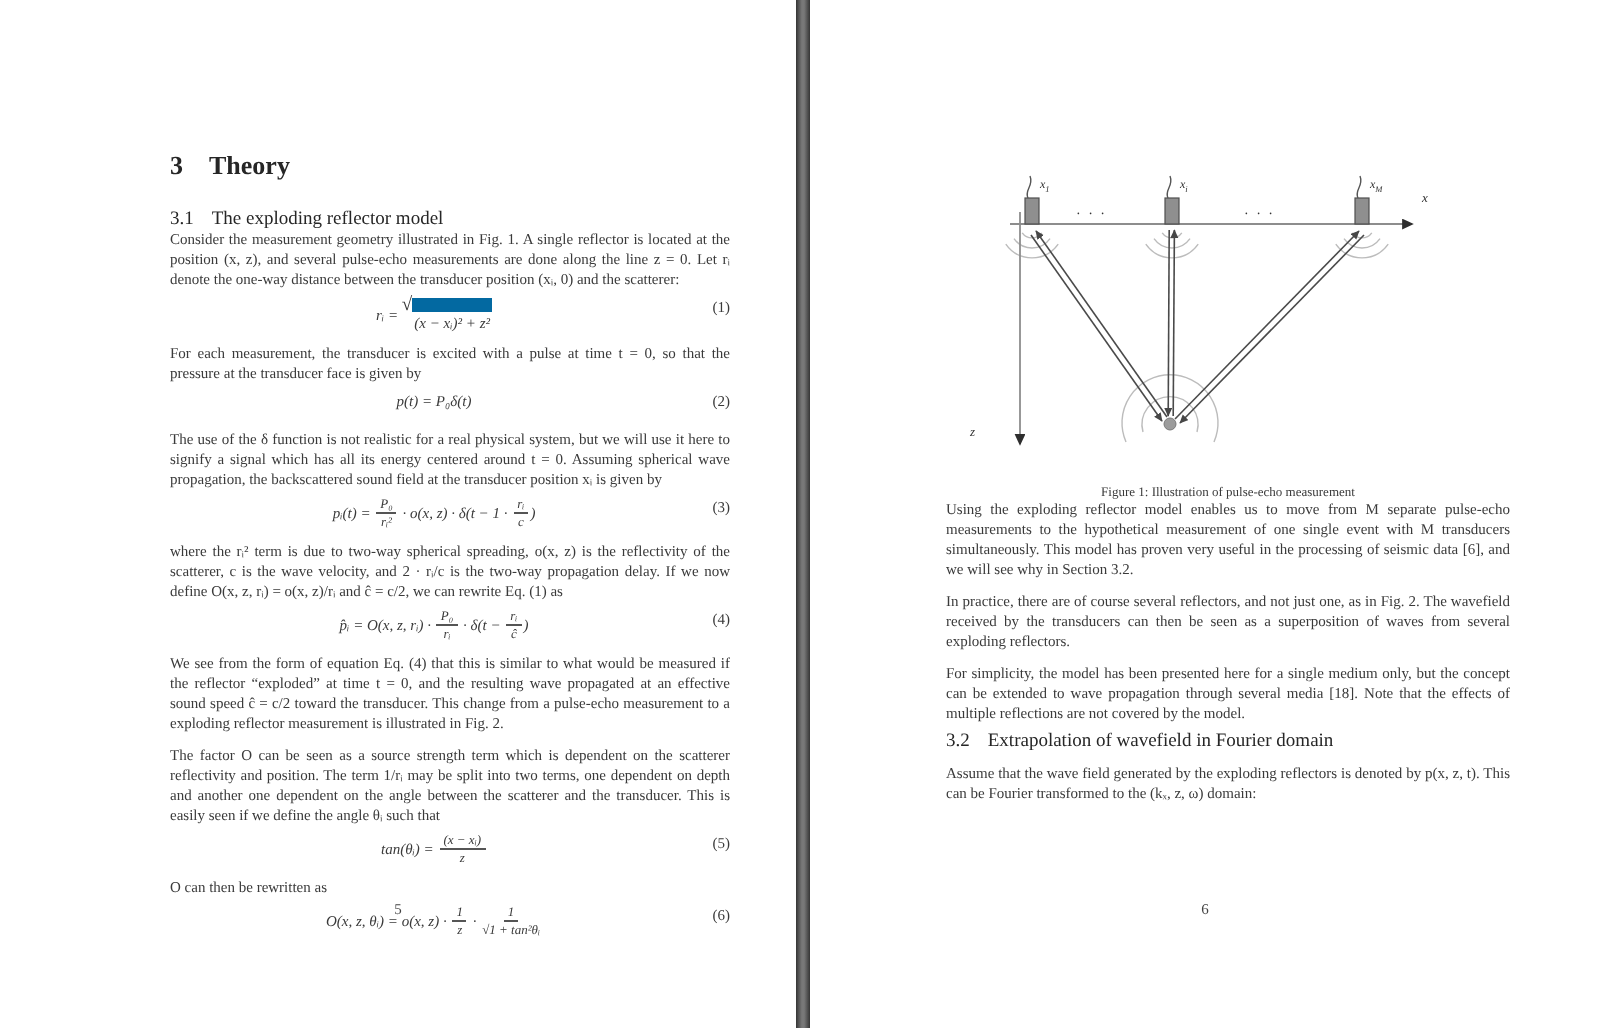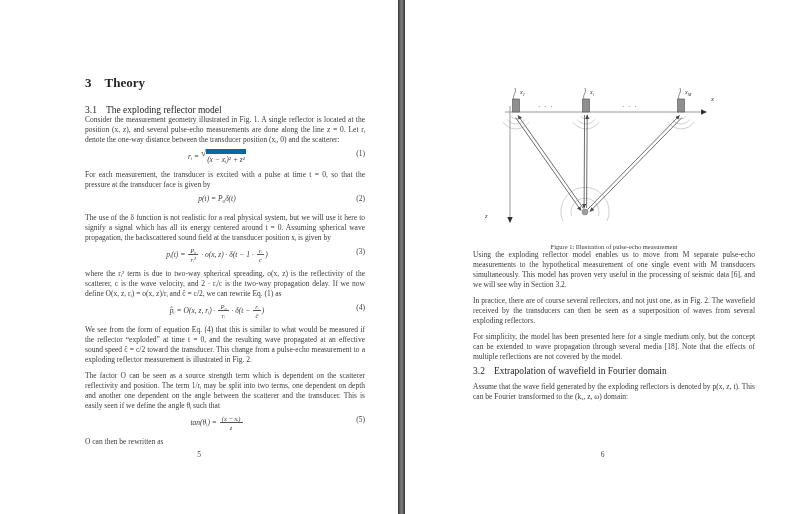--- a/index.html
+++ b/index.html
@@ -44,21 +44,21 @@
   }
   .eqnum { width: 16px; text-align: right; font-style: normal; font-size: 7.5px; }
 
   .frac { display: inline-flex; flex-direction: column; align-items: center;
           font-size: 6.5px; line-height: 7px; margin: 0 1px; }
   .frac .fnum { border-bottom: 1px solid #555; padding: 0 2px 0.5px; }
   .frac .fden { padding-top: 0.5px; }
 
   .sqrt { display: inline-flex; align-items: flex-start; }
   .sqrt .rad { font-size: 9.5px; line-height: 9px; }
-  .sqrt .bar { border-top: 5px solid #0369a1; padding: 0.5px 1px 0; }
+  .sqrt .bar { border-top: 7px solid #0369a1; padding: 0.5px 1px 0; }
 
   .eqbody sup { font-size: 5.5px; vertical-align: super; line-height: 0; }
   .dint { font-family: "DejaVu Sans", "DejaVu Serif", sans-serif;
           font-size: 13px; line-height: 13px; margin: 0 1px; font-style: normal; }
 
   .pagenum {
     position: absolute; top: 450px; left: 0; width: 100%;
     text-align: center; font-size: 7.5px; color: #444;
   }
 
@@ -99,20 +99,24 @@
     </div>
 
     <p class="body">We see from the form of equation Eq. (4) that this is similar to what would be measured if the reflector “exploded” at time t = 0, and the resulting wave propagated at an effective sound speed ĉ = c/2 toward the transducer. This change from a pulse-echo measurement to a exploding reflector measurement is illustrated in Fig. 2.</p>
     <p class="body">The factor O can be seen as a source strength term which is dependent on the scatterer reflectivity and position. The term 1/rᵢ may be split into two terms, one dependent on depth and another one dependent on the angle between the scatterer and the transducer. This is easily seen if we define the angle θᵢ such that</p>
     <div class="eqrow">
       <span class="eqbody"><span>tan(θᵢ) = </span><span class="frac"><span class="fnum">(x − xᵢ)</span><span class="fden">z</span></span></span>
       <span class="eqnum">(5)</span>
     </div>
 
     <p class="body">O can then be rewritten as</p>
+    <div class="eqrow">
+      <span class="eqbody"><span>O(x, z, θᵢ) = o(x, z) · </span><span class="frac"><span class="fnum">1</span><span class="fden">z</span></span><span> · </span><span class="frac"><span class="fnum">1</span><span class="fden">√1 + tan²θᵢ</span></span></span>
+      <span class="eqnum">(6)</span>
+    </div>
   </div>
   <div class="pagenum">5</div>
 </div>
 
 <div id="divider"></div>
 
 <div class="page" id="page-right">
   <div class="col">
 
     <div class="figwrap">

